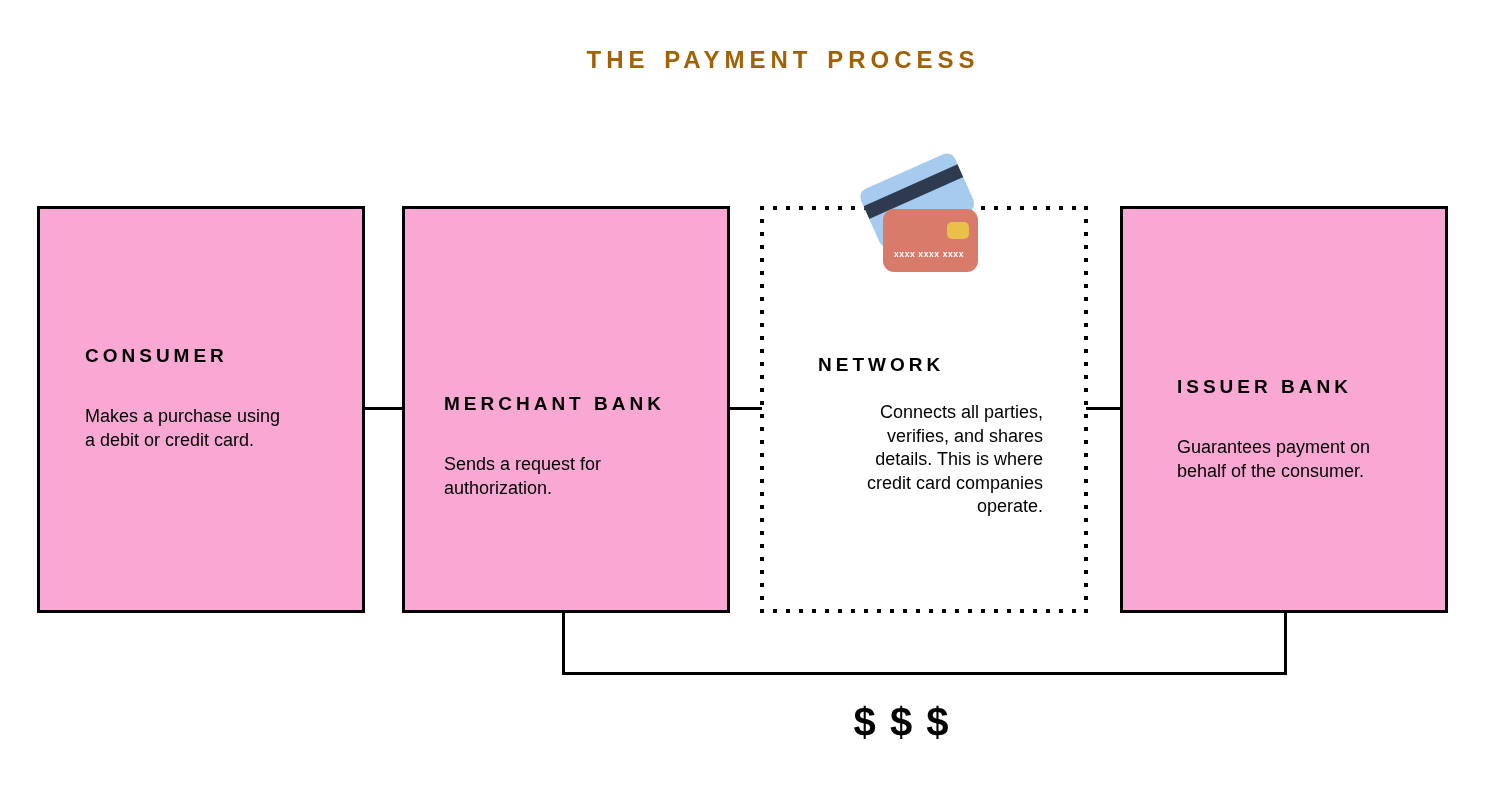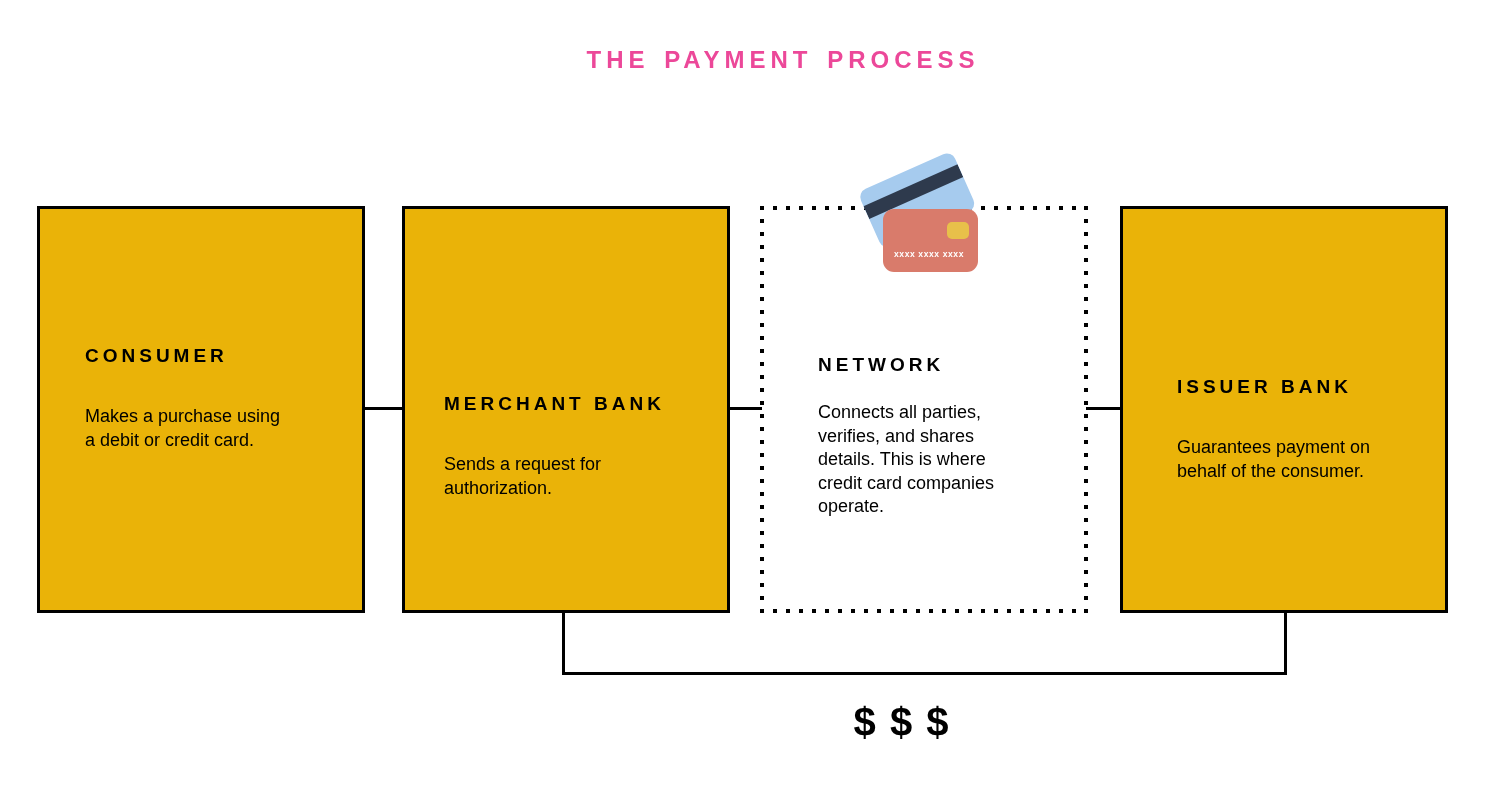--- a/index.html
+++ b/index.html
@@ -19,31 +19,31 @@
   .diagram-title {
     position: absolute;
     top: 46px;
     left: 283px;
     width: 1000px;
     text-align: center;
     font-size: 24px;
     font-weight: bold;
     letter-spacing: 5px;
     word-spacing: 3px;
-    color: #ec4899;
+    color: #a16207;
   }
 
   
   .node {
     position: absolute;
     top: 206px;
     width: 328px;
     height: 407px;
     box-sizing: border-box;
-    background: #eab308;
+    background: #f9a8d4;
     border: 3px solid #000000;
   }
   .n1 { left: 37px;  }
   .n2 { left: 402px; }
   .n3 { left: 760px; }
   .n4 { left: 1120px; }
 
   
   .n3 {
     border: none;
@@ -73,21 +73,21 @@
     top: 196px;
     left: 45px;
     width: 240px;
     font-size: 18px;
     line-height: 23.5px;
     color: #000000;
     white-space: pre-line;
   }
   .n2 .node-title, .n2 .node-desc { left: 39px; margin-top: 48px; }
   .n3 .node-title { top: 148px; left: 58px; }
-  .n3 .node-desc  { top: 195px; left: 58px; width: 225px; }
+  .n3 .node-desc  { top: 195px; left: 58px; width: 225px; text-align: right; }
   .n4 .node-title, .n4 .node-desc { left: 54px; margin-top: 31px; }
 
   
   .conn {
     position: absolute;
     background: #000000;
   }
   .conn-1 { left: 364px;  top: 407px; width: 40px;  height: 3px; }
   .conn-2 { left: 728px;  top: 407px; width: 34px;  height: 3px; }
   .conn-3 { left: 1086px; top: 407px; width: 36px;  height: 3px; }

